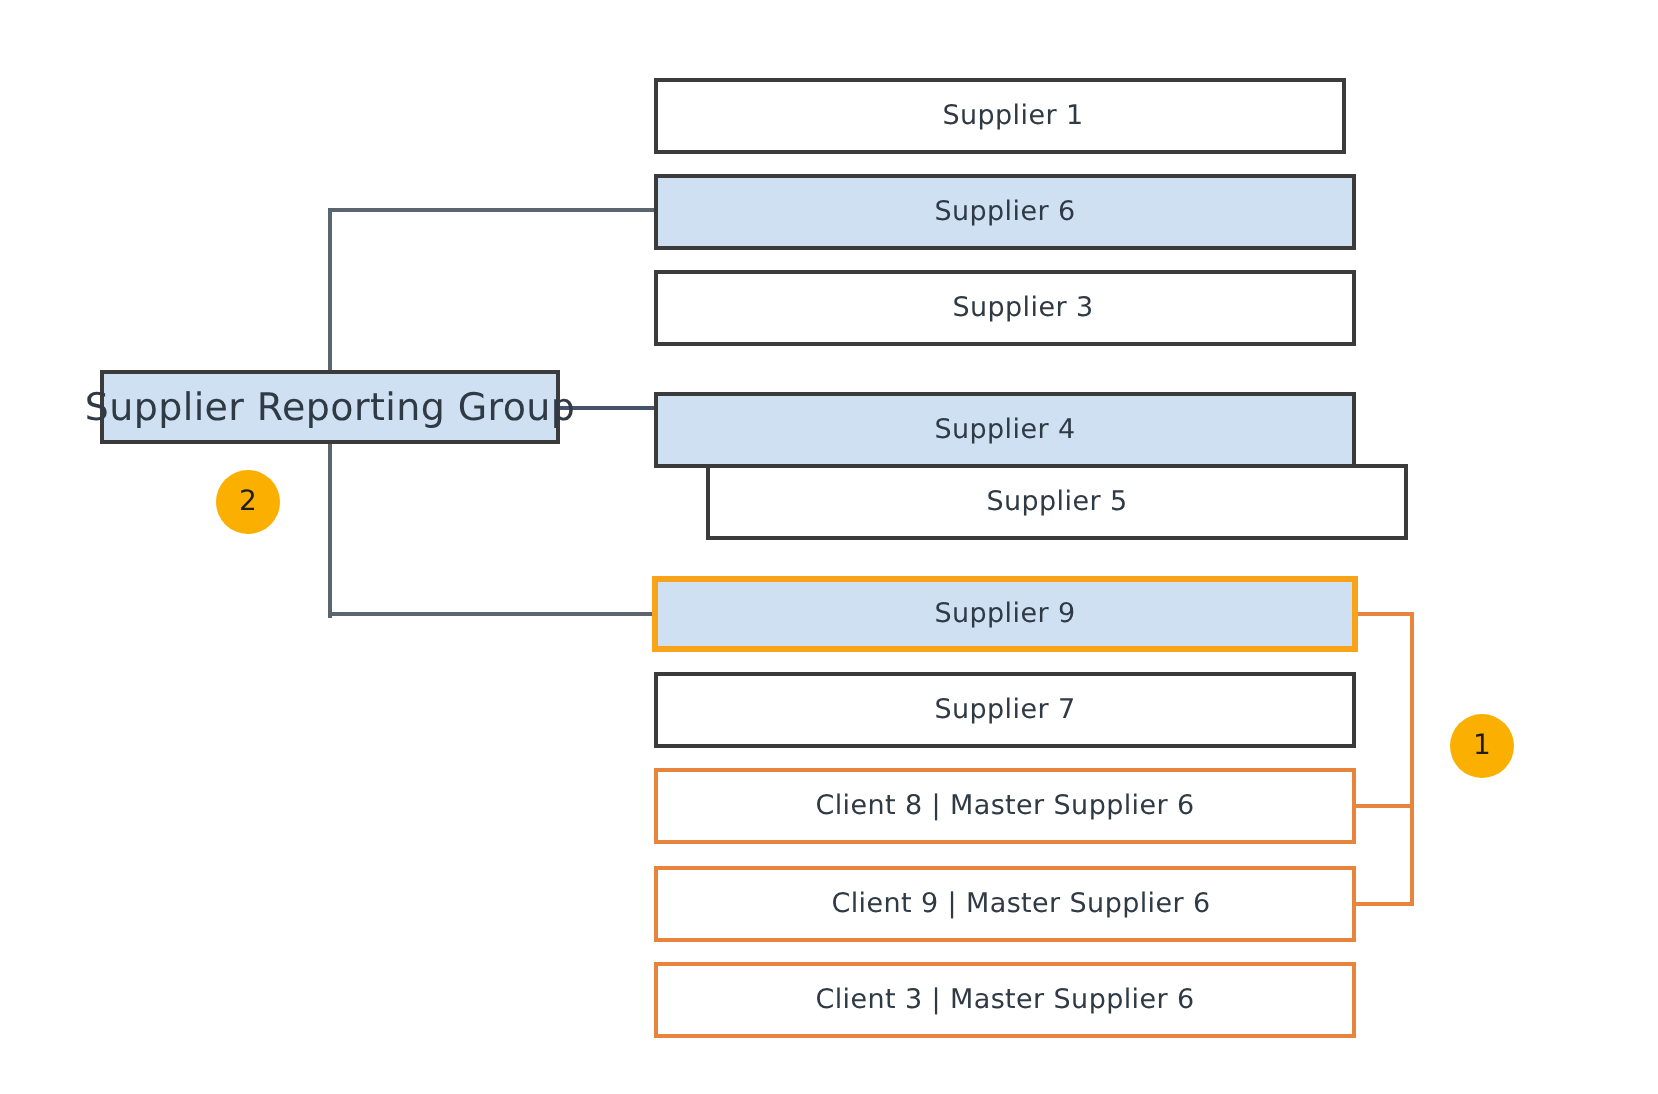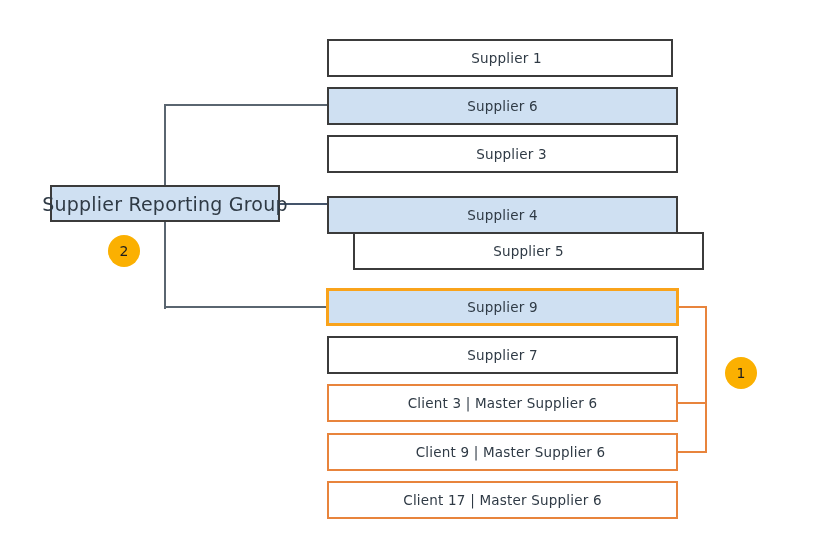--- a/index.html
+++ b/index.html
@@ -121,29 +121,29 @@
 
   <div class="node border-orange-strong fill-blue" style="left:326px; top:288px; width:353px; height:38px;">
     <span>Supplier 9</span>
   </div>
 
   <div class="node border-dark" style="left:327px; top:336px; width:351px; height:38px;">
     <span>Supplier 7</span>
   </div>
 
   <div class="node border-orange" style="left:327px; top:384px; width:351px; height:38px;">
-    <span>Client 3 | Master Supplier 6</span>
+    <span>Client 8 | Master Supplier 6</span>
   </div>
 
   <div class="node border-orange" style="left:327px; top:433px; width:351px; height:38px;padding-left:16px;">
     <span>Client 9 | Master Supplier 6</span>
   </div>
 
   <div class="node border-orange" style="left:327px; top:481px; width:351px; height:38px;">
-    <span>Client 17 | Master Supplier 6</span>
+    <span>Client 3 | Master Supplier 6</span>
   </div>
 
   <div class="badge" style="left:725px; top:357px;">
     <span>1</span>
   </div>
 
   <div class="badge" style="left:108px; top:235px;">
     <span>2</span>
   </div>
 

